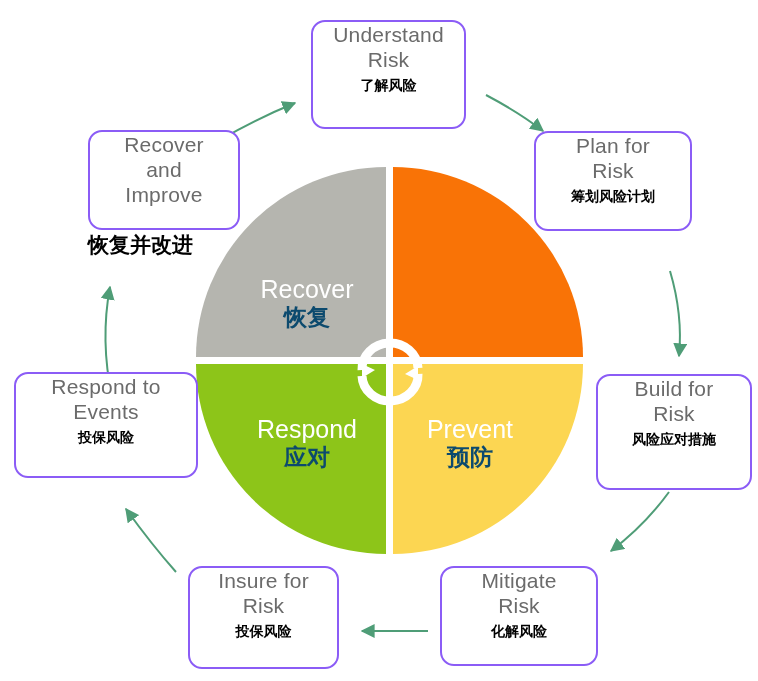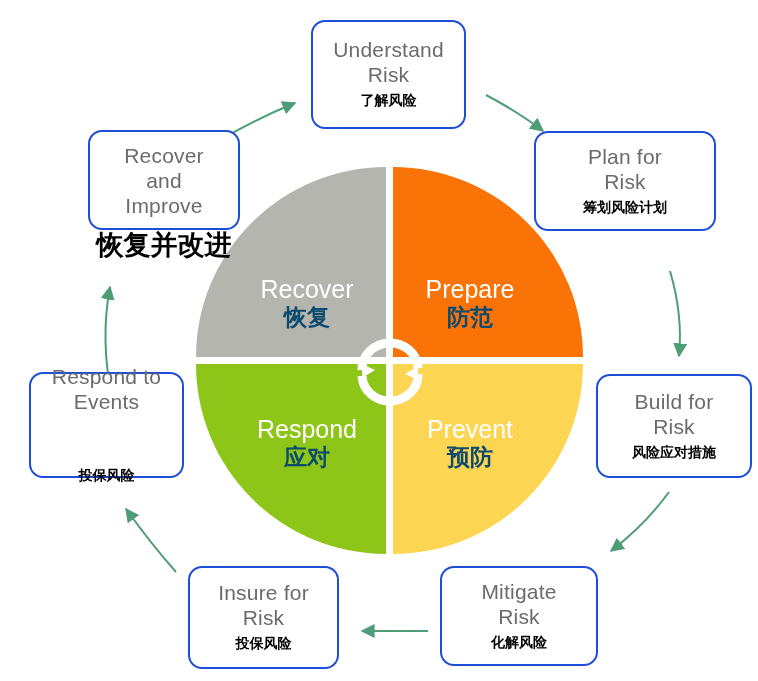--- a/index.html
+++ b/index.html
@@ -16,27 +16,26 @@
     width: 758px;
     height: 681px;
     background: #ffffff;
     overflow: hidden;
   }
 
   
   .node {
     position: absolute;
     box-sizing: border-box;
-    border: 2px solid #1d4ed8;
+    border: 2px solid #8b5cf6;
     border-radius: 14px;
     background: #ffffff;
     display: flex;
     flex-direction: column;
     align-items: center;
-    justify-content: center;
     text-align: center;
     z-index: 5;
   }
   .node .en {
     color: #6b6b6b;
     font-size: 21px;
     line-height: 25px;
     letter-spacing: 0.2px;
     white-space: pre-line;
   }
@@ -45,33 +44,33 @@
     font-weight: bold;
     font-size: 14px;
     line-height: 24px;
     margin-top: 1px;
   }
   
   .cn-outside {
     position: absolute;
     color: #000000;
     font-weight: bold;
-    font-size: 27px;
+    font-size: 21px;
     line-height: 24px;
-    text-align: center;
+    text-align: left;
     z-index: 6;
   }
 
   
   #node-understand { left: 311px; top: 20px;  width: 155px; height: 109px; }
-  #node-plan       { left: 534px; top: 131px; width: 182px; height: 100px; }
-  #node-build      { left: 596px; top: 374px; width: 156px; height: 104px; }
+  #node-plan       { left: 534px; top: 131px; width: 158px; height: 100px; }
+  #node-build      { left: 596px; top: 374px; width: 156px; height: 116px; }
   #node-mitigate   { left: 434px; top: 566px; width: 158px; height: 100px; margin-left: 6px; }
   #node-insure     { left: 188px; top: 566px; width: 151px; height: 103px; }
-  #node-respond    { left: 29px;  top: 372px; width: 155px; height: 106px; gap: 48px; }
+  #node-respond    { left: 14px;  top: 372px; width: 184px; height: 106px; }
   #node-recover    { left: 88px;  top: 130px; width: 152px; height: 100px; }
 
   
   #wheel {
     position: absolute;
     left: 196px;
     top: 167px;
     width: 387px;
     height: 387px;
     z-index: 2;
@@ -173,24 +172,20 @@
       </div>
     <div class="quad" id="quad-prevent">
         <div class="fill"></div>
       </div>
   </div>
 
   <div class="quad-label" id="label-recover">
     <div class="en">Recover</div>
     <div class="cn">恢复</div>
   </div>
-  <div class="quad-label" id="label-prepare">
-    <div class="en">Prepare</div>
-    <div class="cn">防范</div>
-  </div>
   <div class="quad-label" id="label-respond">
     <div class="en">Respond</div>
     <div class="cn">应对</div>
   </div>
   <div class="quad-label" id="label-prevent">
     <div class="en">Prevent</div>
     <div class="cn">预防</div>
   </div>
 
   <svg id="swirl" viewBox="0 0 100 104">

